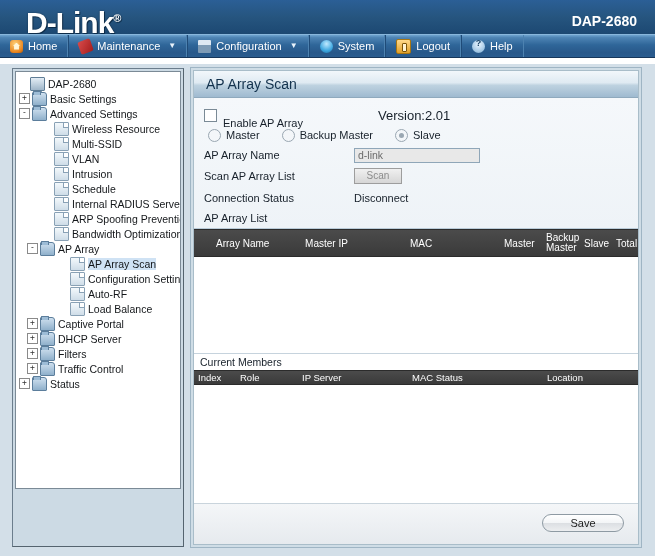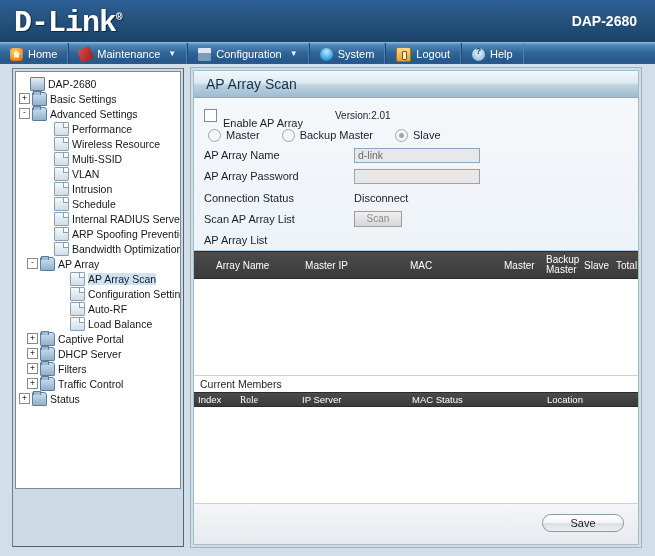--- a/index.html
+++ b/index.html
@@ -20,22 +20,22 @@
   
   #brand-bar {
     position: absolute;
     left: 0; top: 0;
     width: 655px; height: 42px;
     background: linear-gradient(180deg, #2b5f96 0%, #26557f 40%, #1e4a74 75%, #1b4368 100%);
     border-bottom: 1px solid #15395b;
   }
   #brand-logo {
     position: absolute;
-    left: 14px; top: 6px;
-    font-family: Liberation Mono, monospace;
+    left: 26px; top: 6px;
+    font-family: Liberation Sans, sans-serif;
     font-weight: bold;
     font-size: 30px;
     letter-spacing: -1px;
     color: #ffffff;
     text-shadow: 1px 1px 0 #0d2b47, 0 0 2px rgba(0,0,0,.4);
   }
   #brand-logo .reg {
     font-size: 11px;
     vertical-align: super;
   }
@@ -44,21 +44,21 @@
     right: 18px; top: 13px;
     font-size: 14px;
     font-weight: bold;
     color: #ffffff;
     text-shadow: 1px 1px 0 #123css;
   }
 
   
   #main-nav {
     position: absolute;
-    left: 0; top: 42px;
+    left: 0; top: 34px;
     width: 655px; height: 22px;
     background: linear-gradient(180deg, #6fa4cf 0%, #4e84b4 12%, #2f6699 45%, #28588a 80%, #2a5c8f 100%);
     border-top: 1px solid #89b7dc;
     border-bottom: 1px solid #16365a;
     display: flex;
     align-items: stretch;
   }
   .nav-item {
     display: flex;
     align-items: center;
@@ -278,22 +278,23 @@
     width: 48px; height: 16px;
     background: linear-gradient(180deg,#f0f0f0,#d6d6d6);
     border: 1px solid #9d9d9d;
     font-size: 10px;
     color: #8c8c8c;
     text-align: center;
     line-height: 14px;
     box-sizing: border-box;
   }
   .version-text {
-    font-size: 10px;
+    font-size: 13px;
     color: #17202a;
+    margin-left: 43px;
   }
 
   
   .tbl-head {
     background: linear-gradient(180deg,#4b4b4b,#3a3a3a);
     color: #ffffff;
     height: 26px;
     display: flex;
     align-items: center;
     font-size: 10px;
@@ -387,25 +388,20 @@
           <span class="label">Basic Settings</span>
         </div>
         <div class="tree-row indent-0">
           <span class="expander">-</span>
           <span class="ico ico-folder"></span>
           <span class="label">Advanced Settings</span>
         </div>
         <div class="tree-row indent-2">
           <span class="expander none"></span>
           <span class="ico ico-doc"></span>
-          <span class="label">Performance</span>
-        </div>
-        <div class="tree-row indent-2">
-          <span class="expander none"></span>
-          <span class="ico ico-doc"></span>
           <span class="label">Wireless Resource</span>
         </div>
         <div class="tree-row indent-2">
           <span class="expander none"></span>
           <span class="ico ico-doc"></span>
           <span class="label">Multi-SSID</span>
         </div>
         <div class="tree-row indent-2">
           <span class="expander none"></span>
           <span class="ico ico-doc"></span>
@@ -509,33 +505,29 @@
           <span class="radio-label">Backup Master</span>
           <span class="radio checked"></span>
           <span class="radio-label">Slave</span>
         </div>
 
         <div class="form-row">
           <span class="row-label">AP Array Name</span>
           <input class="txt-input" type="text" value="d-link" style="">
         </div>
 
+
         <div class="form-row" style="height:22px;">
-          <span class="row-label">AP Array Password</span>
-          <input class="txt-input empty" type="text" value="" style="">
+          <span class="row-label">Scan AP Array List</span>
+          <span class="btn-scan">Scan</span>
         </div>
 
         <div class="form-row" style="height:21px;">
           <span class="row-label">Connection Status</span>
           <span>Disconnect</span>
-        </div>
-
-        <div class="form-row" style="height:22px;">
-          <span class="row-label">Scan AP Array List</span>
-          <span class="btn-scan">Scan</span>
         </div>
 
         <div class="form-row" style="height:20px;">
           <span class="row-label">AP Array List</span>
         </div>
       </div>
 
       <div class="tbl-head">
         <span class="th" style="width:104px;padding-left:22px;">Array Name</span>
         <span class="th" style="width:106px;">Master IP</span>
@@ -543,21 +535,21 @@
         <span class="th" style="width:42px;">Master</span>
         <span class="th two-line" style="width:38px;">Backup Master</span>
         <span class="th" style="width:32px;">Slave</span>
         <span class="th" style="width:30px;">Total</span>
       </div>
       <div class="tbl-body" style="height:96px;"></div>
 
       <div class="section-label">Current Members</div>
       <div class="tbl-head compact">
         <span class="th" style="width:38px;padding-left:4px;">Index</span>
-        <span class="th" style="width:62px;font-family:Liberation Serif, serif;">Role</span>
+        <span class="th" style="width:62px;">Role</span>
         <span class="th" style="width:110px;">IP Server</span>
         <span class="th" style="width:135px;">MAC Status</span>
         <span class="th" style="width:90px;">Location</span>
       </div>
       <div class="tbl-body" style="height:80px;"></div>
 
       <div id="save-area">
         <div id="save-btn">Save</div>
       </div>
 

